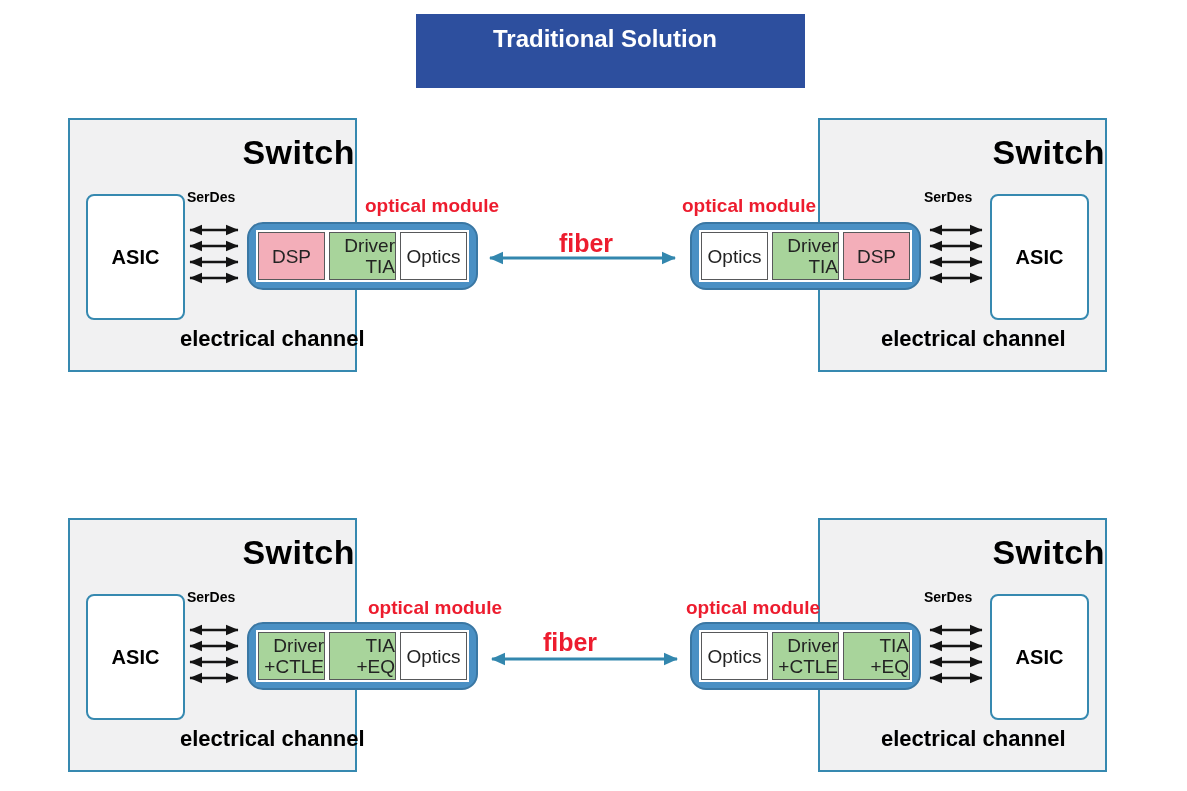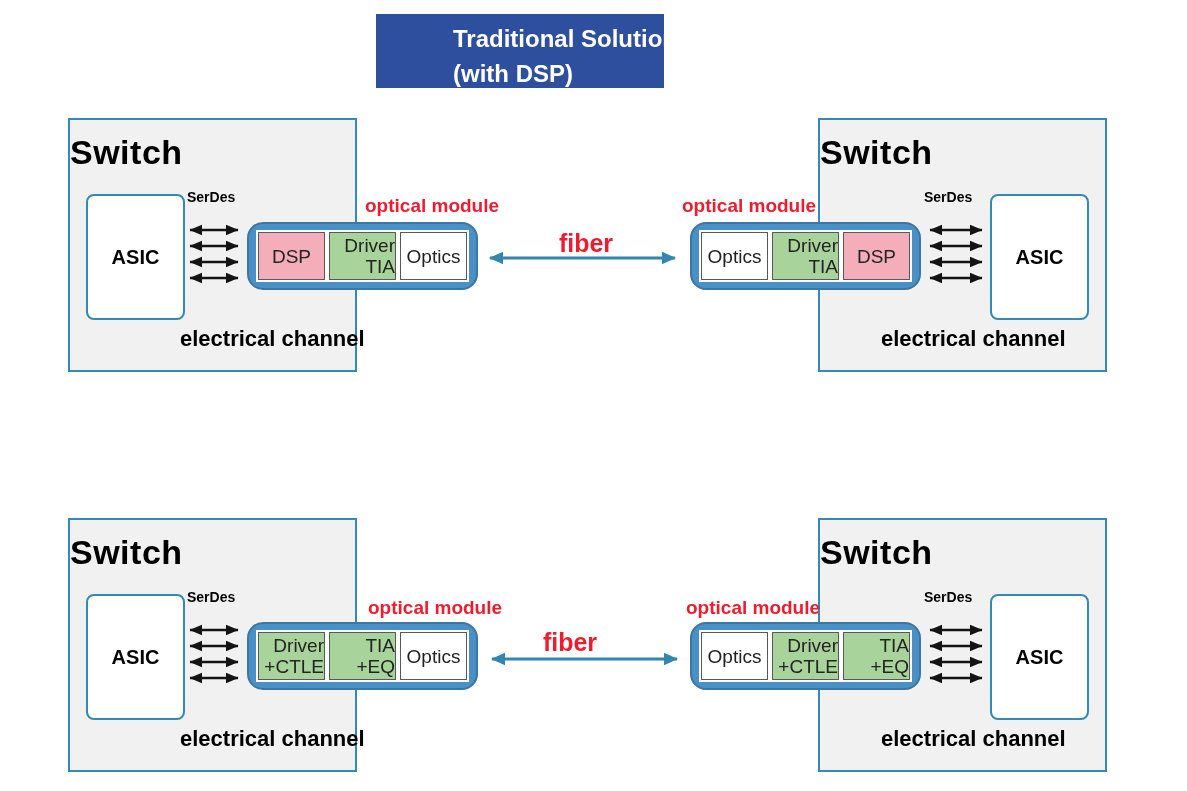--- a/index.html
+++ b/index.html
@@ -13,21 +13,21 @@
     font-weight:bold;font-size:24px;display:flex;flex-direction:column;
   }
   .banner-left{padding:7px 0 0 77px;line-height:35px;align-items:flex-start;}
   .banner-center{justify-content:center;align-items:center;line-height:26px;}
   .banner-line{display:block;white-space:nowrap;}
   .switch{
     position:absolute;width:289px;height:254px;box-sizing:border-box;z-index:1;
     background:var(--switch-bg,#f1f1f2);border:2px solid var(--switch-border,#3689b0);
   }
   .switch-title{
-    text-align:left;padding-top:13px;font-size:34px;font-weight:bold;
+    text-align:right;padding-top:13px;font-size:34px;font-weight:bold;
     color:var(--text-black,#000000);letter-spacing:0.5px;
   }
   .asic{
     position:absolute;width:99px;height:126px;box-sizing:border-box;
     background:var(--asic-bg,#ffffff);border:2px solid var(--switch-border,#3689b0);
     border-radius:8px;display:flex;align-items:center;justify-content:center;
     font-size:20px;font-weight:bold;color:var(--text-black,#000000);
   }
   .serdes{position:absolute;font-size:14px;font-weight:bold;color:var(--text-black,#000000);white-space:nowrap;}
   .channel{position:absolute;font-size:22px;font-weight:bold;color:var(--text-black,#000000);white-space:nowrap;}
@@ -61,23 +61,22 @@
   .arr-b{stroke:var(--arrow-black,#141414);stroke-width:2.4;}
   .arr-t{stroke:var(--arrow-teal,#3387ae);stroke-width:2.8;}
   .mk-b{fill:var(--arrow-black,#141414);}
   .mk-t{fill:var(--arrow-teal,#3387ae);}
 </style>
 </head>
 <body>
 
 <div class="canvas">
 
-  <div class="banner banner-left" style="left:376px;top:14px;width:288px;height:74px">
+  <div class="banner banner-left" style="left:416px;top:14px;width:389px;height:74px">
     <span class="banner-line">Traditional Solution</span>
-    <span class="banner-line">(with DSP)</span>
   </div>
 
   <div class="switch" style="left:68px;top:118px">
     <div class="switch-title">Switch</div>
     <div class="asic" style="left:16px;top:74px">ASIC</div>
     <div class="serdes" style="left:117px;top:69px">SerDes</div>
     <div class="channel" style="left:110px;top:206px">electrical channel</div>
   </div>
 
   <div class="switch" style="left:818px;top:118px">

